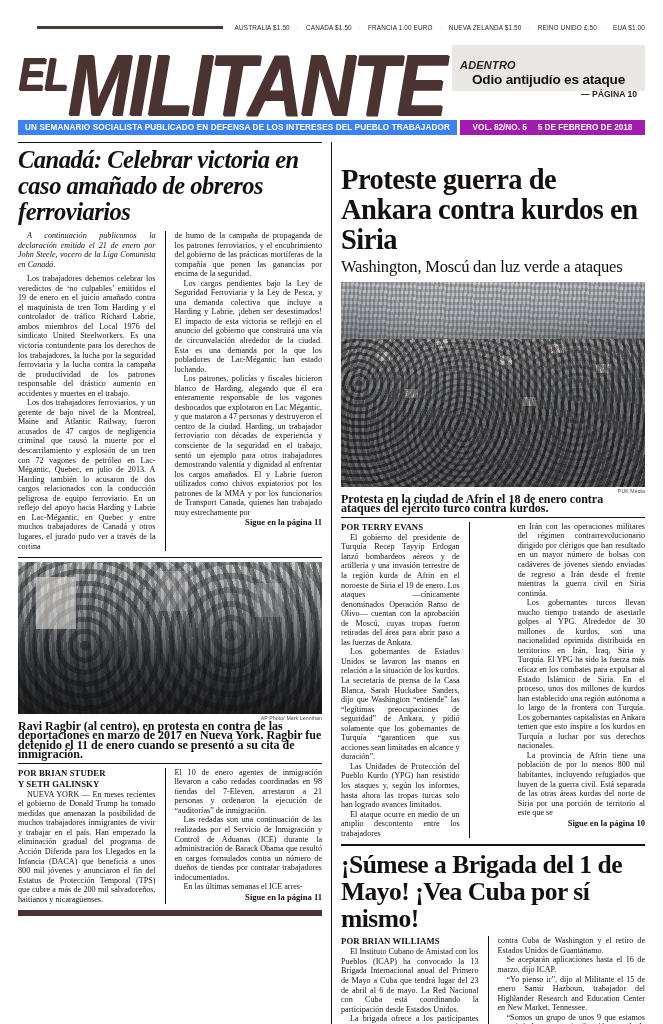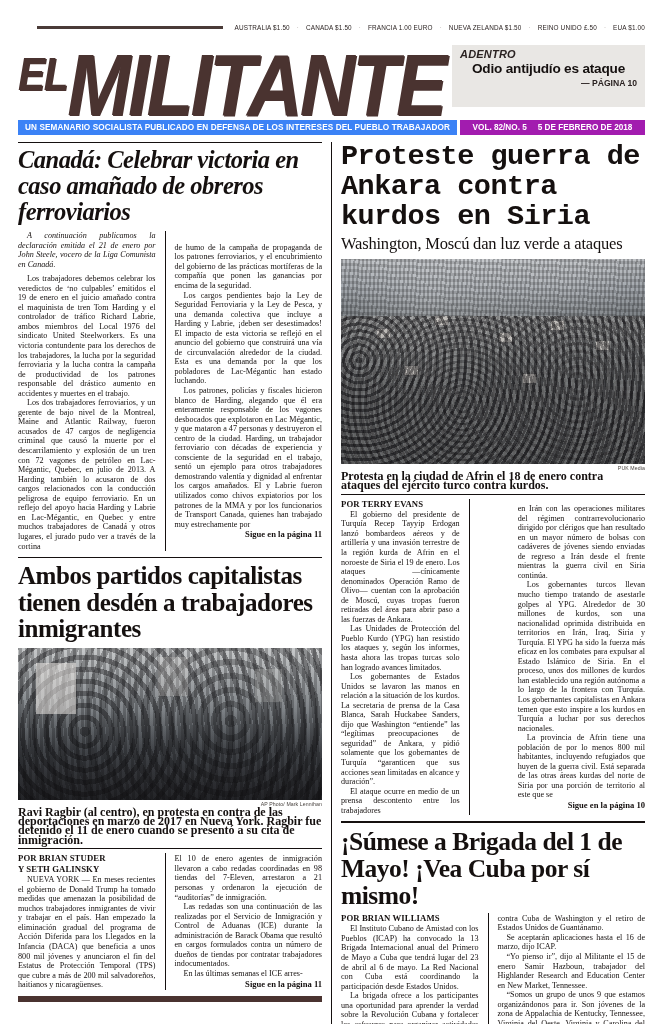--- a/index.html
+++ b/index.html
@@ -53,22 +53,22 @@
     font-size: 40px;
     letter-spacing: -1px;
     vertical-align: 22px;
   }
 
   .adentro-box {
     flex: 1 1 auto;
     background: #e9e7e4;
     margin-top: 12px;
     margin-left: 2px;
-    padding: 3px 8px 5px 8px;
-    height: 62px;
+    padding: 14px 8px 5px 8px;
+    height: 46px;
   }
   .adentro-label {
     font-family: "Liberation Sans", sans-serif;
     font-style: italic; font-weight: bold;
     font-size: 11px; color: #2b2322;
     letter-spacing: .2px;
   }
   .adentro-head {
     font-family: "Liberation Sans", sans-serif;
     font-weight: bold; font-size: 13.6px;
@@ -112,39 +112,39 @@
     letter-spacing: -.5px; color: #15100f;
     margin: 4px 0 6px 0;
   }
   h1.hl-bold {
     font-family: "Liberation Serif", serif;
     font-weight: bold; font-size: 25px; line-height: 26.5px;
     letter-spacing: -.45px; color: #15100f;
     margin: 5px 0 5px 0;
   }
   h1.hl-big {
-    font-family: Liberation Mono, monospace;
+    font-family: Liberation Serif, serif;
     font-weight: bold; font-size: 28.5px; line-height: 30px;
     letter-spacing: -.5px; color: #15100f;
-    margin: 0 0 3px 0;
+    margin: 23px 0 3px 0;
   }
   h2.deck {
     font-family: "Liberation Serif", serif;
     font-weight: normal; font-size: 16.5px; line-height: 18px;
     color: #15100f; margin: 1px 0 6px 0; letter-spacing: -.2px;
   }
   h1.hl-brigada {
     font-family: "Liberation Serif", serif;
     font-weight: bold; font-size: 25.5px; line-height: 27px;
     letter-spacing: -.5px; color: #15100f;
     margin: 5px 0 4px 0;
   }
 
   
-  .two-col { display: flex; gap: 9px; align-items: center; }
+  .two-col { display: flex; gap: 9px; }
   .two-col > .tc {
     width: calc(50% - 4.5px);
   }
   .two-col.ruled > .tc:first-child { border-right: 1px solid #15100f; padding-right: 9px; width: calc(50% - 4.5px); }
   .two-col.ruled > .tc:last-child { padding-left: 0; }
 
   p.body {
     font-family: "Liberation Serif", serif;
     font-size: 8.15px; line-height: 9.55px;
     text-align: justify;
@@ -307,21 +307,20 @@
             <div class="jump">Sigue en la página 11</div>
           </div>
         </div>
       </div>
 
       <div class="sep-block">
           <hr class="hr-thin">
         </div>
 
       <div>
-        <h1 class="hl-bold">Ambos partidos capitalistas tienen desdén a trabajadores inmigrantes</h1>
 
         <div class="photo rally">
           <div class="ph-strip" style="left:6%;top:10%;width:13%;height:34%;"></div>
           <div class="ph-strip" style="left:46%;top:6%;width:10%;height:26%;opacity:.4;"></div>
           <div class="ph-strip" style="left:78%;top:14%;width:9%;height:22%;opacity:.35;"></div>
         </div>
         <div class="photo-credit">AP Photo/ Mark Lennihan</div>
         <div class="caption">Ravi Ragbir (al centro), en protesta en contra de las deportaciones en marzo de 2017 en Nueva York. Ragbir fue detenido el 11 de enero cuando se presentó a su cita de inmigración.</div>
         <hr class="hr-thin">
 
@@ -358,23 +357,23 @@
           <div class="flagdot" style="left:60%;top:56%;"></div>
         </div>
         <div class="photo-credit">PUK Media</div>
         <div class="caption">Protesta en la ciudad de Afrin el 18 de enero contra ataques del ejército turco contra kurdos.</div>
         <hr class="hr-thin">
 
         <div class="two-col ruled" style="margin-top:4px;gap:48px;">
           <div class="tc">
             <div class="byline">POR TERRY EVANS</div>
             <p class="body">El gobierno del presidente de Turquía Recep Tayyip Erdogan lanzó bombardeos aéreos y de artillería y una invasión terrestre de la región kurda de Afrin en el noroeste de Siria el 19 de enero. Los ataques —cínicamente denominados Operación Ramo de Olivo— cuentan con la aprobación de Moscú, cuyas tropas fueron retiradas del área para abrir paso a las fuerzas de Ankara.</p>
+            <p class="body">Los gobernantes de Estados Unidos se lavaron las manos en relación a la situación de los kurdos. La secretaria de prensa de la Casa Blanca, Sarah Huckabee Sanders, dijo que Washington “entiende” las “legítimas preocupaciones de seguridad” de Ankara, y pidió solamente que los gobernantes de Turquía “garanticen que sus acciones sean limitadas en alcance y duración”.</p>
             <p class="body">Las Unidades de Protección del Pueblo Kurdo (YPG) han resistido los ataques y, según los informes, hasta ahora las tropas turcas solo han logrado avances limitados.</p>
-            <p class="body">Los gobernantes de Estados Unidos se lavaron las manos en relación a la situación de los kurdos. La secretaria de prensa de la Casa Blanca, Sarah Huckabee Sanders, dijo que Washington “entiende” las “legítimas preocupaciones de seguridad” de Ankara, y pidió solamente que los gobernantes de Turquía “garanticen que sus acciones sean limitadas en alcance y duración”.</p>
-            <p class="body">El ataque ocurre en medio de un prensa descontento entre los trabajadores</p>
+            <p class="body">El ataque ocurre en medio de un amplio descontento entre los trabajadores</p>
           </div>
           <div class="tc">
             <p class="body noind">en Irán con las operaciones militares del régimen contrarrevolucionario dirigido por clérigos que han resultado en un mayor número de bolsas con cadáveres de jóvenes siendo enviadas de regreso a Irán desde el frente mientras la guerra civil en Siria continúa.</p>
             <p class="body">Los gobernantes turcos llevan mucho tiempo tratando de asestarle golpes al YPG. Alrededor de 30 millones de kurdos, son una nacionalidad oprimida distribuida en territorios en Irán, Iraq, Siria y Turquía. El YPG ha sido la fuerza más eficaz en los combates para expulsar al Estado Islámico de Siria. En el proceso, unos dos millones de kurdos han establecido una región autónoma a lo largo de la frontera con Turquía. Los gobernantes capitalistas en Ankara temen que esto inspire a los kurdos en Turquía a luchar por sus derechos nacionales.</p>
             <p class="body">La provincia de Afrin tiene una población de por lo menos 800 mil habitantes, incluyendo refugiados que huyen de la guerra civil. Está separada de las otras áreas kurdas del norte de Siria por una porción de territorio al este que se</p>
             <div class="jump">Sigue en la página 10</div>
           </div>
         </div>
       </div>
 

